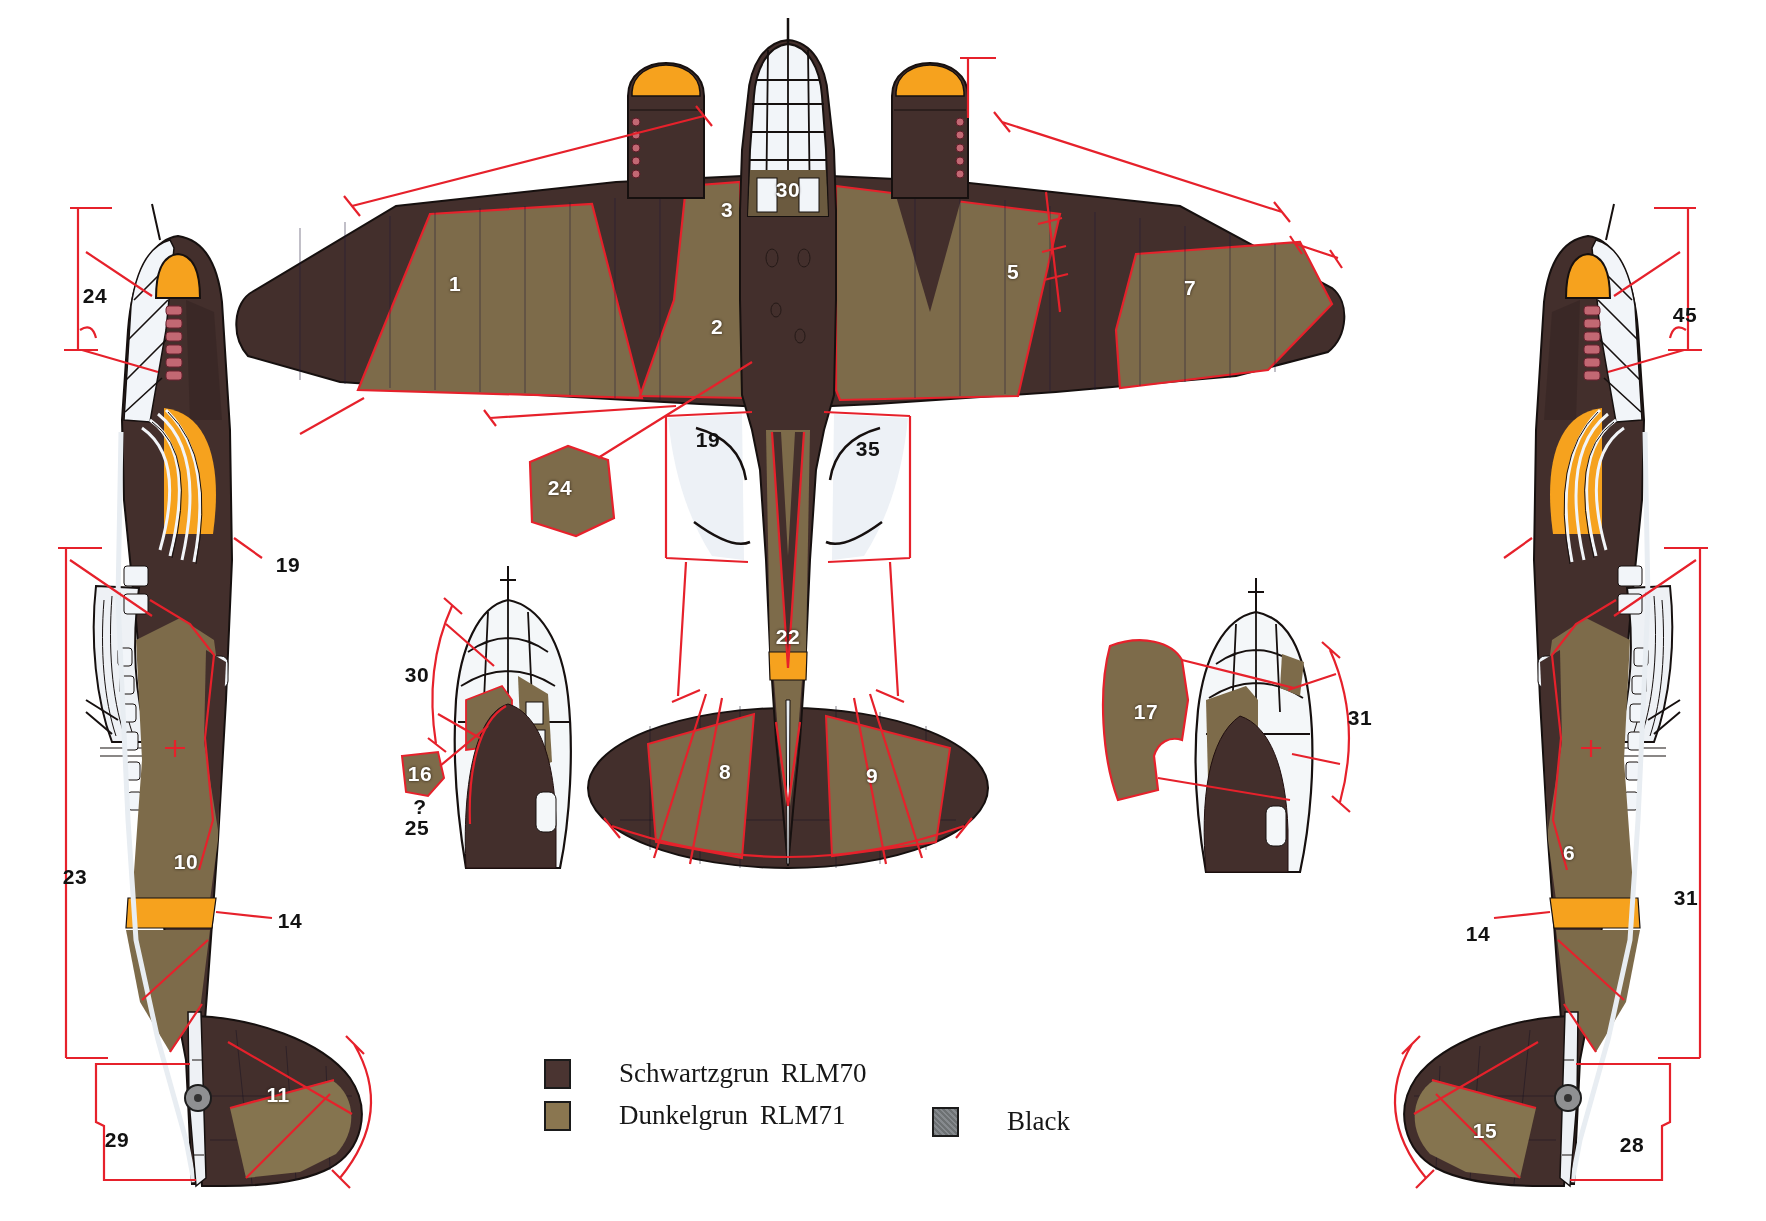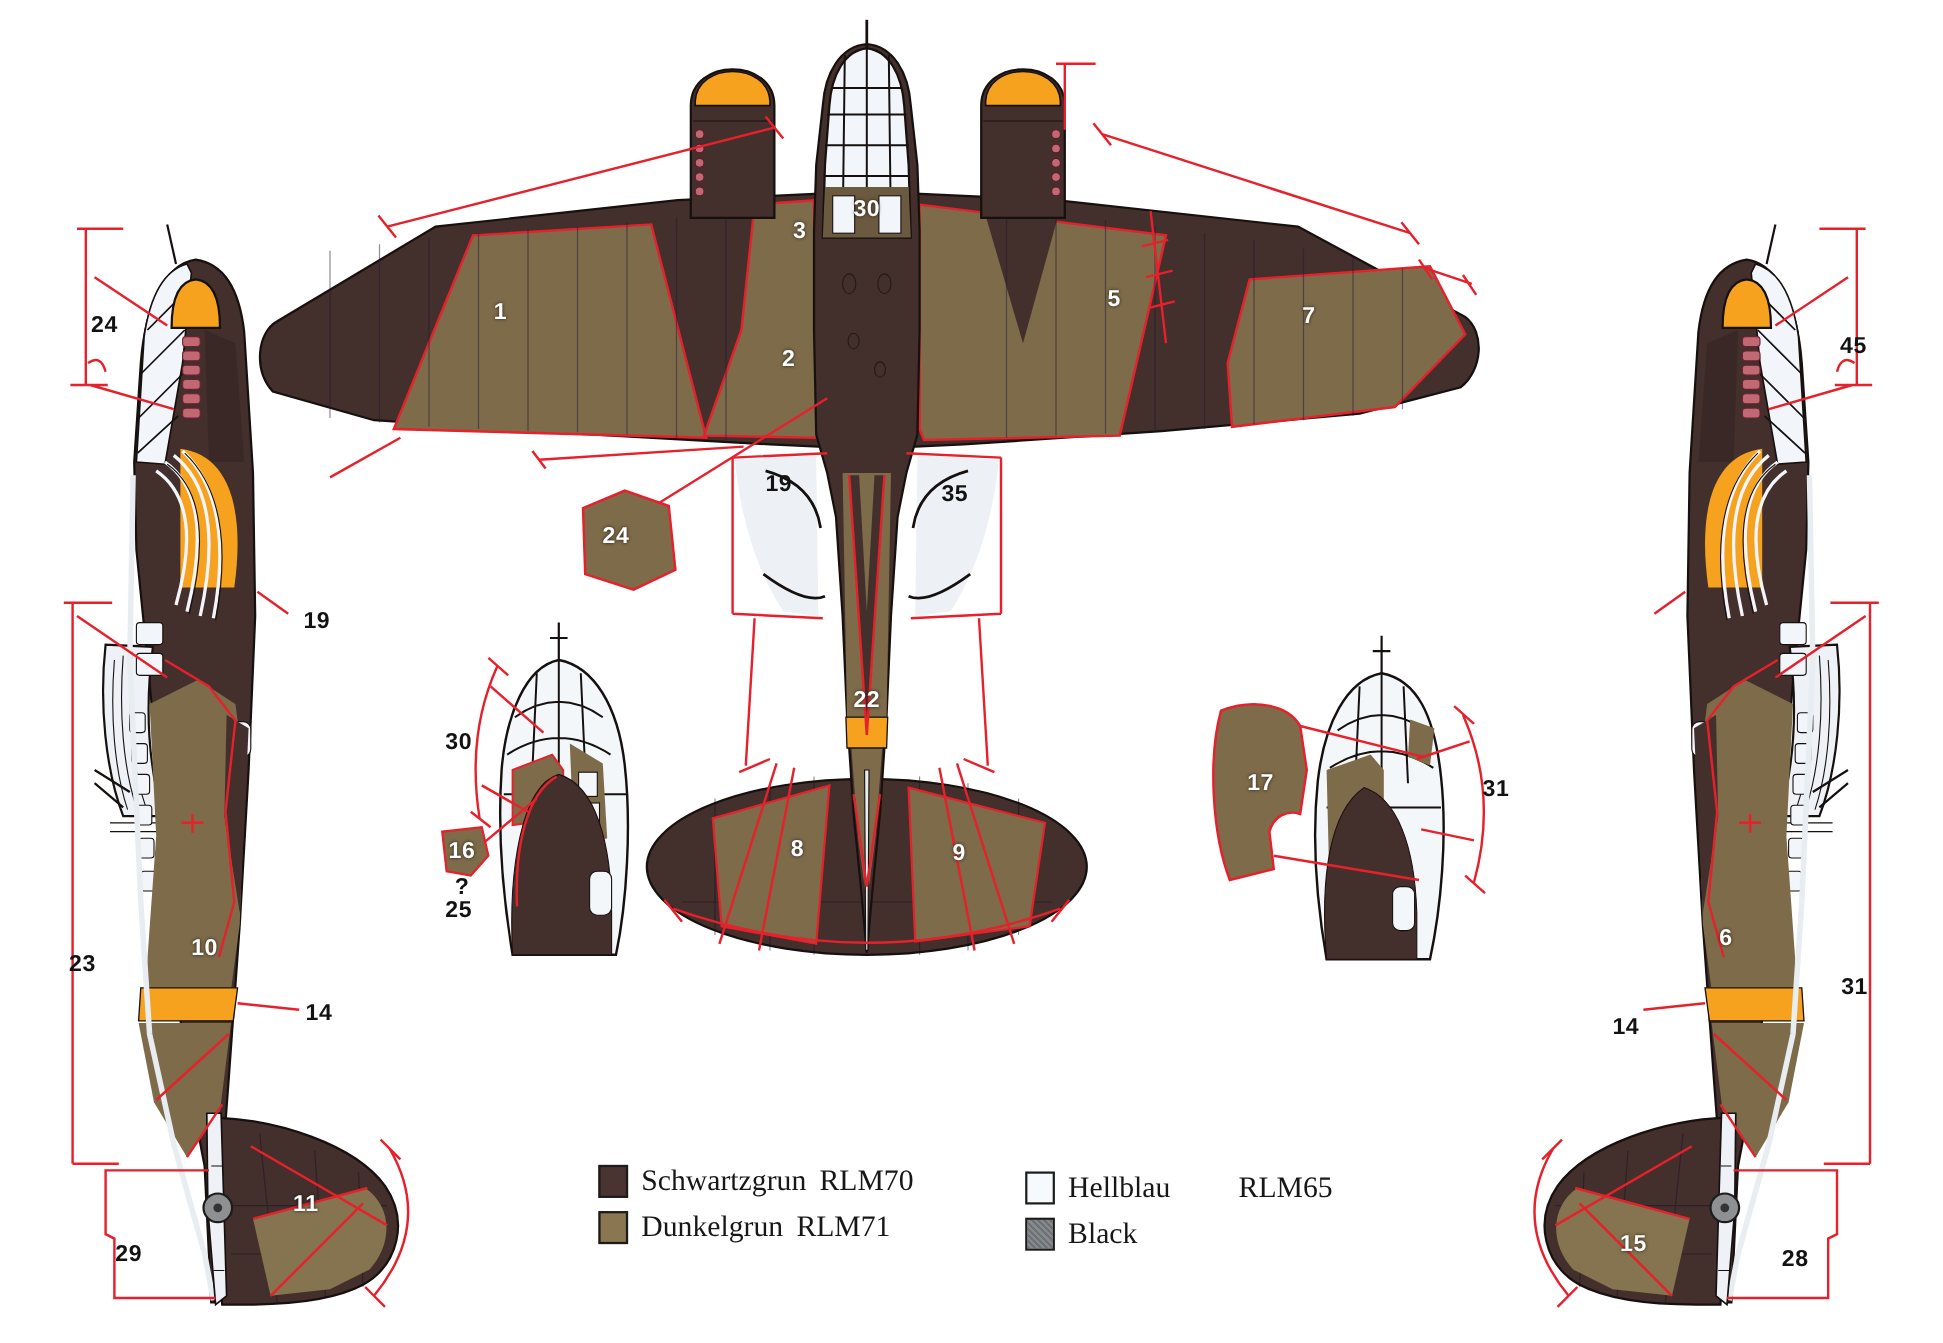--- a/index.html
+++ b/index.html
@@ -9,21 +9,21 @@
   
   .co{position:absolute;transform:translate(-50%,-50%);font:700 21px "Liberation Sans",sans-serif;
       letter-spacing:.5px;white-space:nowrap;}
   .co.w{color:#ffffff;text-shadow:0 0 3px rgba(20,10,5,.85);}
   .co.b{color:#121212;}
   
   .leg-row{position:absolute;display:flex;align-items:center;gap:12px;
            font:400 27px "Liberation Serif",serif;color:#171717;}
   .sw{width:27px;height:30px;border:2px solid #1b1b1b;box-sizing:border-box;flex:none;}
   .sw.hatch{background:repeating-linear-gradient(45deg,#6d7173 0 2px,#868a8e 2px 4px);}
-  .leg-name{display:inline-block;}
+  .leg-name{display:inline-block;margin-left:36px;}
   .leg-name.wide1{min-width:112px;}
   .leg-name.wide2{min-width:143px;}
 </style>
 </head>
 <body>
 
 <div class="stage">
 
 <svg class="art" width="1766" height="1221" viewBox="0 0 1766 1221">
 
@@ -261,24 +261,19 @@
 <div class="leg-row" style="left:544px;top:1058px">
   <span class="sw" style="background:#4a3431"></span>
   <span class="leg-name wide1">Schwartzgrun</span>
   <span class="leg-code">RLM70</span>
 </div>
 <div class="leg-row" style="left:544px;top:1100px">
   <span class="sw" style="background:#8a7650"></span>
   <span class="leg-name wide1">Dunkelgrun</span>
   <span class="leg-code">RLM71</span>
 </div>
-<div class="leg-row" style="left:932px;top:1064px">
-  <span class="sw" style="background:#f7fafc"></span>
-  <span class="leg-name wide2">Hellblau</span>
-  <span class="leg-code">RLM65</span>
-</div>
 <div class="leg-row" style="left:932px;top:1106px">
   <span class="sw hatch"></span>
   <span class="leg-name wide2">Black</span>
   <span class="leg-code"></span>
 </div>
 
 </div>
 
 </body></html>

